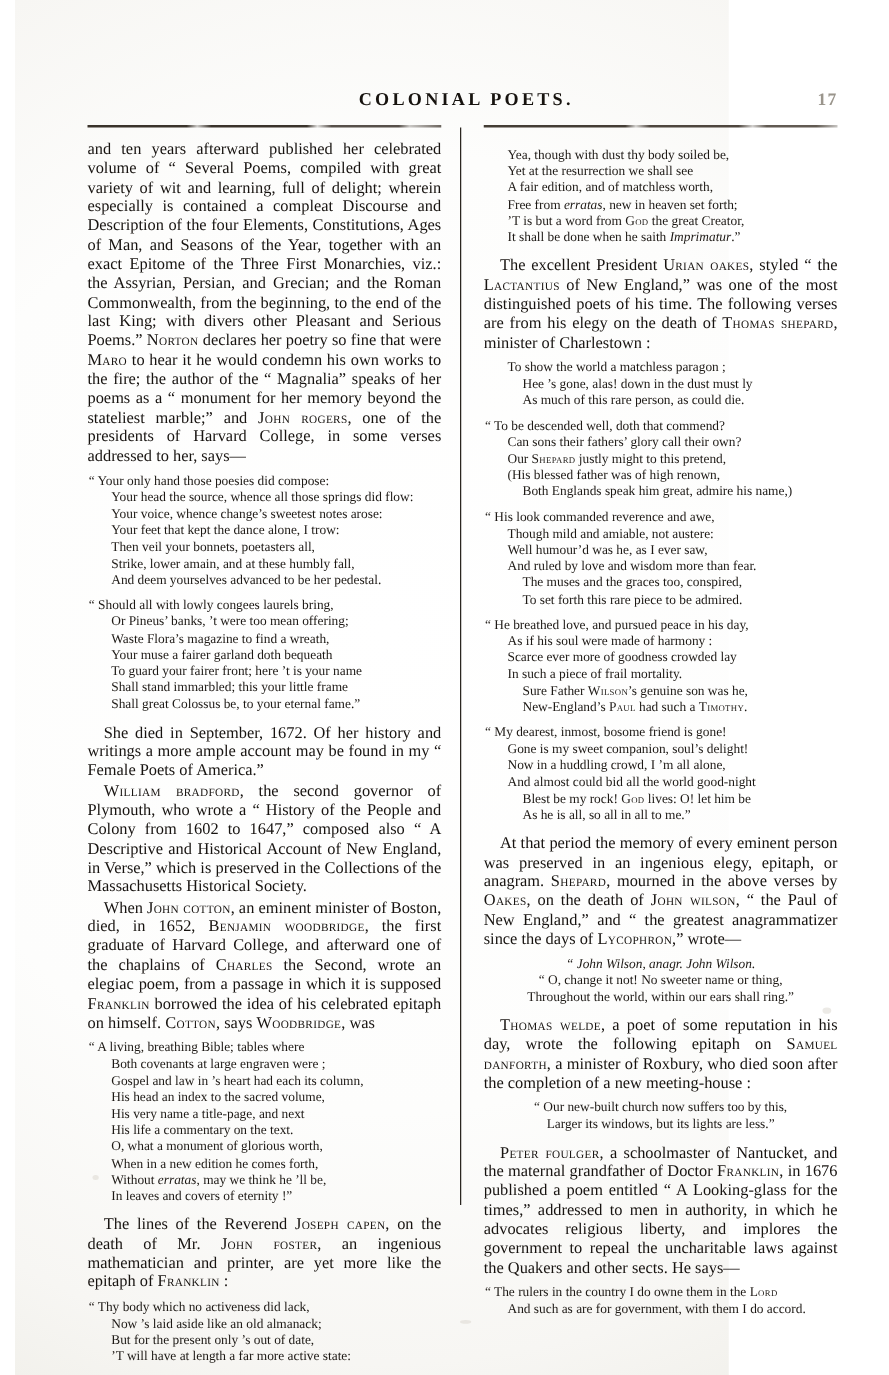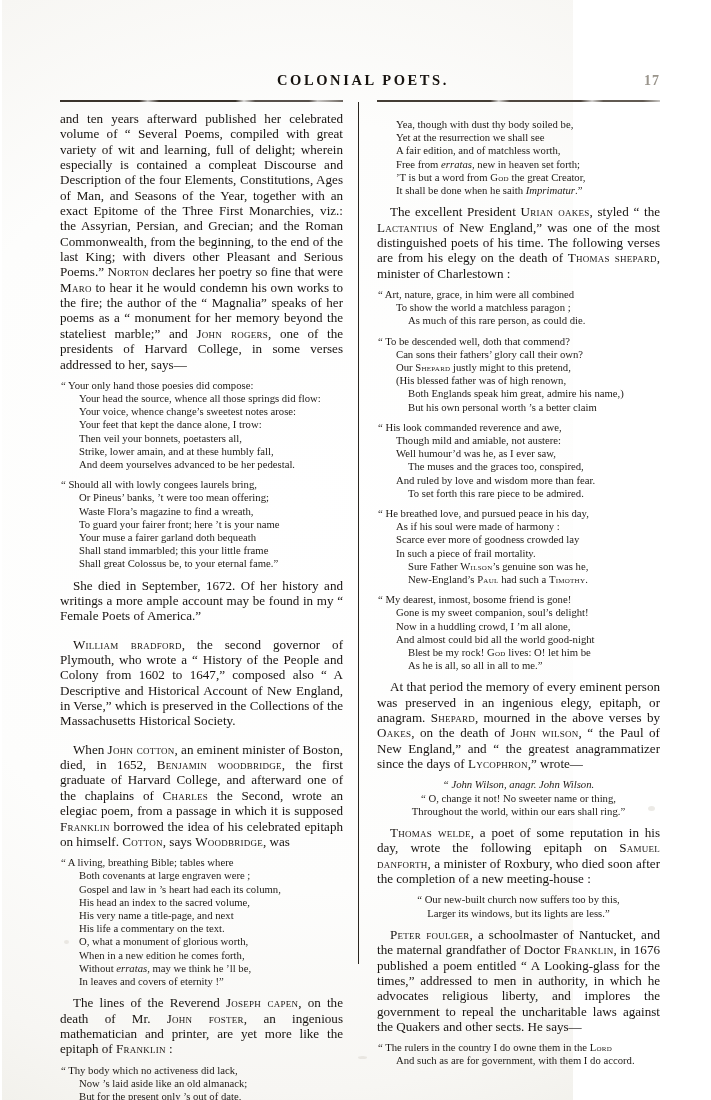--- a/index.html
+++ b/index.html
@@ -12,21 +12,21 @@
     height: 1100px;
     font-family: "Liberation Serif", "DejaVu Serif", serif;
     color: #1a1714;
     position: relative;
     overflow: hidden;
   }
 
   
   #page-sheet {
     position: absolute;
-    left: 2px; top: 0;
+    left: 12px; top: 0;
     width: 571px;
     height: 1100px;
     background:
       radial-gradient(circle at 52% 46%, #ffffff 0%, #fdfdfc 58%, #f7f6f3 88%, #f2f1ec 100%);
   }
 
   #content-area {
     position: absolute;
     left: 58px;
     top: 72px;
@@ -101,21 +101,21 @@
   p.prose {
     margin: 0;
     font-size: 13.1px;
     line-height: 15.35px;
     text-align: justify;
     text-indent: 13px;
     color: #171310;
     -webkit-font-smoothing: antialiased;
   }
   p.prose.noindent { text-indent: 0; }
-  p.prose + p.prose { margin-top: 13px; }
+  p.prose + p.prose { margin-top: 1px; }
 
   .sc {
     font-variant: small-caps;
     letter-spacing: 0.25px;
   }
   .it { font-style: italic; }
 
   
   .verse {
     margin: 7px 0 7px 0;
@@ -182,22 +182,22 @@
             <span class="vl i1">Your voice, whence change’s sweetest notes arose:</span>
             <span class="vl i1">Your feet that kept the dance alone, I trow:</span>
             <span class="vl i1">Then veil your bonnets, poetasters all,</span>
             <span class="vl i1">Strike, lower amain, and at these humbly fall,</span>
             <span class="vl i1">And deem yourselves advanced to be her pedestal.</span>
           </div>
           <div class="verse">
             <span class="vl i0">“ Should all with lowly congees laurels bring,</span>
             <span class="vl i1">Or Pineus’ banks, ’t were too mean offering;</span>
             <span class="vl i1">Waste Flora’s magazine to find a wreath,</span>
+            <span class="vl i1">Your muse a fairer garland doth bequeath</span>
             <span class="vl i1">To guard your fairer front; here ’t is your name</span>
-            <span class="vl i1">Your muse a fairer garland doth bequeath</span>
             <span class="vl i1">Shall stand immarbled; this your little frame</span>
             <span class="vl i1">Shall great Colossus be, to your eternal fame.”</span>
           </div>
           <p class="prose">She died in September, 1672. Of her history and writings a more ample account may be found in my “ Female Poets of America.”</p>
           <p class="prose"><span class="sc">William bradford</span>, the second governor of Plymouth, who wrote a “ History of the People and Colony from 1602 to 1647,” composed also “ A Descriptive and Historical Account of New England, in Verse,” which is preserved in the Collections of the Massachusetts Historical Society.</p>
           <p class="prose">When <span class="sc">John cotton</span>, an eminent minister of Boston, died, in 1652, <span class="sc">Benjamin woodbridge</span>, the first graduate of Harvard College, and afterward one of the chaplains of <span class="sc">Charles</span> the Second, wrote an elegiac poem, from a passage in which it is supposed <span class="sc">Franklin</span> borrowed the idea of his celebrated epitaph on himself. <span class="sc">Cotton</span>, says <span class="sc">Woodbridge</span>, was</p>
           <div class="verse">
             <span class="vl i0">“ A living, breathing Bible; tables where</span>
             <span class="vl i1">Both covenants at large engraven were ;</span>
             <span class="vl i1">Gospel and law in ’s heart had each its column,</span>
@@ -221,38 +221,37 @@
           <div class="verse">
             <span class="vl i1">Yea, though with dust thy body soiled be,</span>
             <span class="vl i1">Yet at the resurrection we shall see</span>
             <span class="vl i1">A fair edition, and of matchless worth,</span>
             <span class="vl i1">Free from <span class="it">erratas</span>, new in heaven set forth;</span>
             <span class="vl i1">’T is but a word from <span class="sc">God</span> the great Creator,</span>
             <span class="vl i1">It shall be done when he saith <span class="it">Imprimatur</span>.”</span>
           </div>
           <p class="prose">The excellent President <span class="sc">Urian oakes</span>, styled “ the <span class="sc">Lactantius</span> of New England,” was one of the most distinguished poets of his time. The following verses are from his elegy on the death of <span class="sc">Thomas shepard</span>, minister of Charlestown :</p>
           <div class="verse">
-            <span class="vl i0">“ Art, nature, grace, in him were all combined</span>
             <span class="vl i1">To show the world a matchless paragon ;</span>
+            <span class="vl i2">Hee ’s gone, alas! down in the dust must ly</span>
             <span class="vl i2">As much of this rare person, as could die.</span>
           </div>
           <div class="verse">
             <span class="vl i0">“ To be descended well, doth that commend?</span>
             <span class="vl i1">Can sons their fathers’ glory call their own?</span>
             <span class="vl i1">Our <span class="sc">Shepard</span> justly might to this pretend,</span>
             <span class="vl i1">(His blessed father was of high renown,</span>
             <span class="vl i2">Both Englands speak him great, admire his name,)</span>
-            <span class="vl i2">But his own personal worth ’s a better claim</span>
           </div>
           <div class="verse">
             <span class="vl i0">“ His look commanded reverence and awe,</span>
             <span class="vl i1">Though mild and amiable, not austere:</span>
             <span class="vl i1">Well humour’d was he, as I ever saw,</span>
+            <span class="vl i1">And ruled by love and wisdom more than fear.</span>
             <span class="vl i2">The muses and the graces too, conspired,</span>
-            <span class="vl i1">And ruled by love and wisdom more than fear.</span>
             <span class="vl i2">To set forth this rare piece to be admired.</span>
           </div>
           <div class="verse">
             <span class="vl i0">“ He breathed love, and pursued peace in his day,</span>
             <span class="vl i1">As if his soul were made of harmony :</span>
             <span class="vl i1">Scarce ever more of goodness crowded lay</span>
             <span class="vl i1">In such a piece of frail mortality.</span>
             <span class="vl i2">Sure Father <span class="sc">Wilson</span>’s genuine son was he,</span>
             <span class="vl i2">New-England’s <span class="sc">Paul</span> had such a <span class="sc">Timothy</span>.</span>
           </div>

